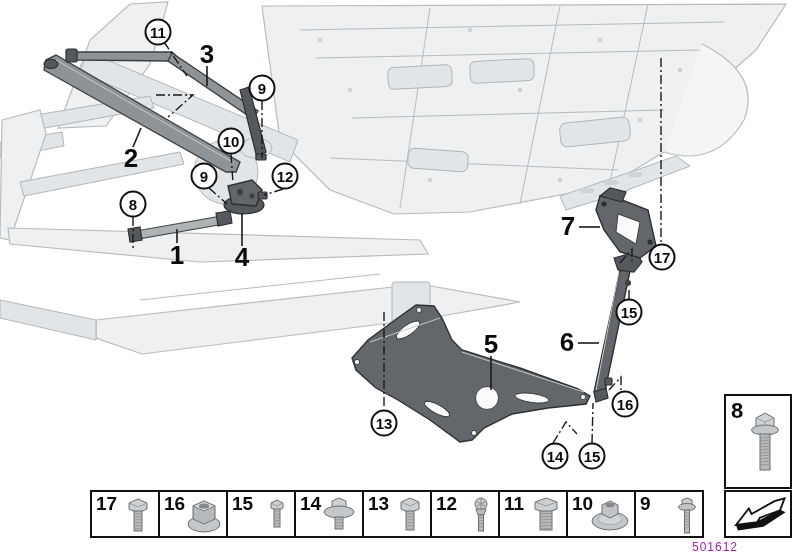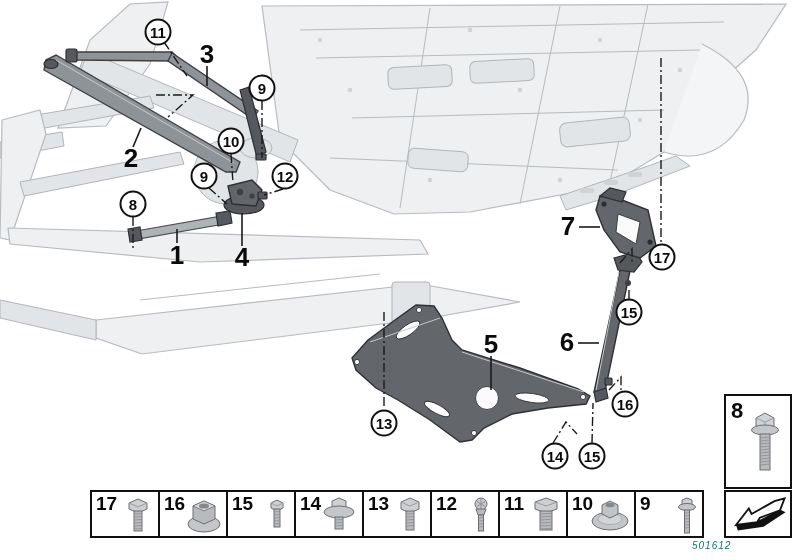--- a/index.html
+++ b/index.html
@@ -35,22 +35,22 @@
         box-sizing:border-box;position:relative;}
   .cell:first-child{margin-left:0;}
   .cell .num{position:absolute;top:1px;left:4px;font-size:19px;font-weight:bold;color:#0a0a0a;}
   .cell svg{position:absolute;right:3px;top:3px;}
   .box8{position:absolute;left:724px;top:394px;width:68px;height:95px;border:2px solid #111;
         background:#fff;box-sizing:border-box;z-index:6;}
   .box8 .num{position:absolute;top:2px;left:5px;font-size:22px;font-weight:bold;color:#0a0a0a;}
   .box8 svg{position:absolute;right:6px;top:12px;}
   .arrowbox{position:absolute;left:724px;top:490px;width:68px;height:48px;border:2px solid #111;
             background:#fff;box-sizing:border-box;z-index:6;}
-  .docnum{position:absolute;left:692px;top:540px;width:100px;font-size:10px;color:#0f766e;
-          letter-spacing:1px;z-index:6;font-style:italic;}
+  .docnum{position:absolute;left:692px;top:540px;width:100px;font-size:12px;color:#a21caf;
+          letter-spacing:1px;z-index:6;}
 </style>
 </head>
 <body>
 
 <div class="stage">
 
   <svg class="artwork" width="800" height="560" viewBox="0 0 800 560">
 
     <g>
       <path class="bf" d="M262,6 L786,4 L756,50 L706,94 L664,152 L608,186 L470,212 L394,214 L330,190 L280,140 Z"></path>

